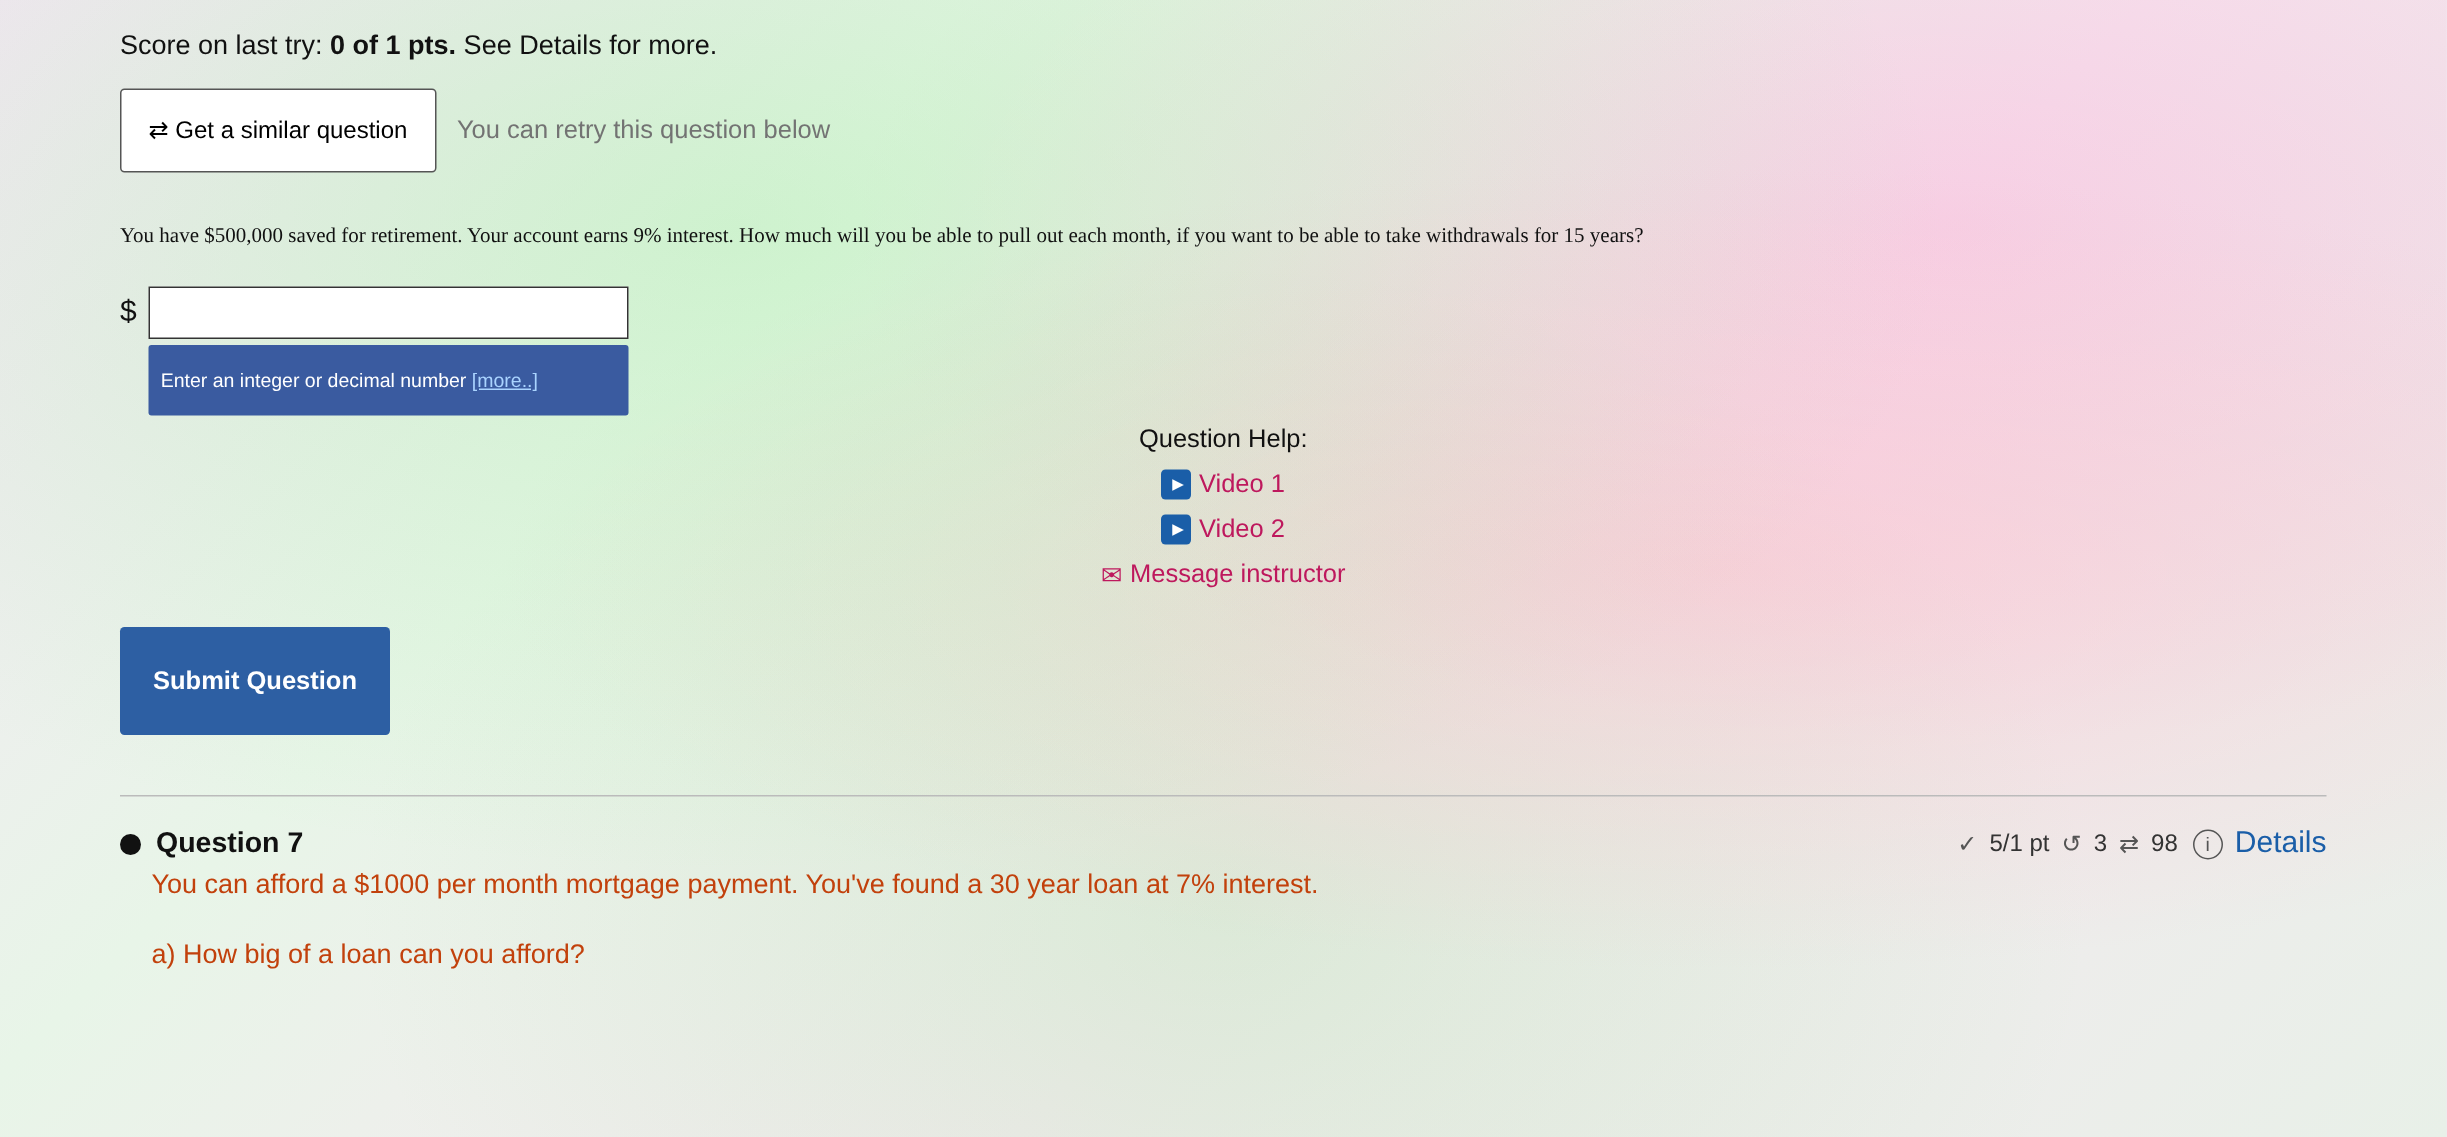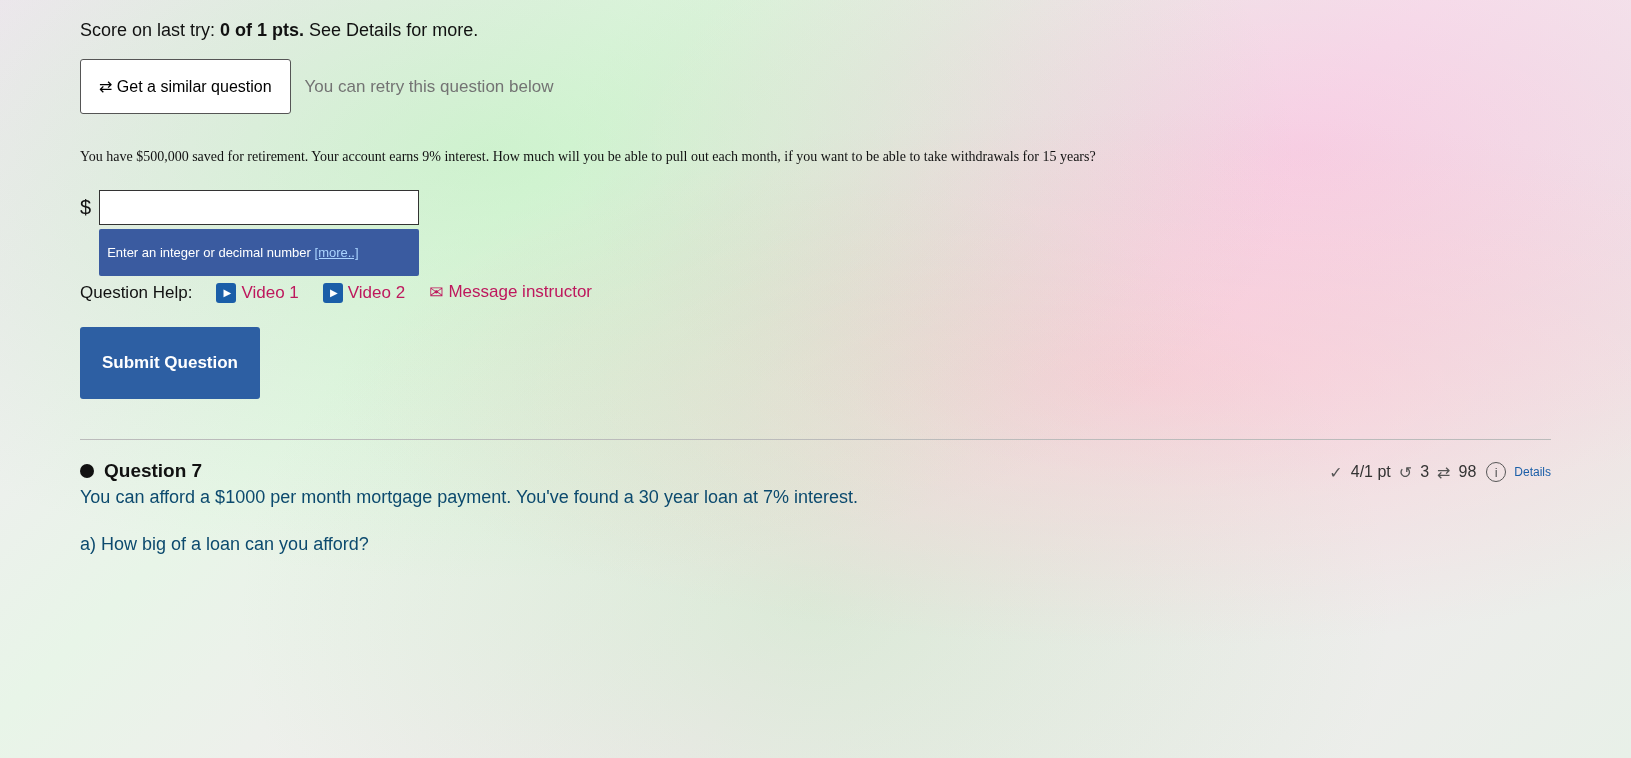--- a/index.html
+++ b/index.html
@@ -123,25 +123,26 @@
 
     .input-wrapper {
       display: flex;
       flex-direction: column;
     }
 
     
     .question-help-row {
       display: flex;
       align-items: center;
-      gap: 24px;
+      gap: 10px;
       font-size: 17px;
       font-family: Arial, sans-serif;
       margin-bottom: 24px;
       margin-top: 4px;
+      flex-direction: column;
     }
 
     .help-label {
       font-weight: normal;
     }
 
     .help-link {
       display: flex;
       align-items: flex-start;
       gap: 5px;
@@ -229,30 +230,31 @@
 
     .meta-icon {
       font-size: 16px;
       color: #555;
     }
 
     .details-link {
       color: #1a5ea8;
       text-decoration: none;
       cursor: pointer;
-      font-size: 12px;
+      font-size: 20px;
     }
 
     
     .q7-text {
       font-size: 18px;
       font-family: Arial, sans-serif;
       line-height: 1.7;
-      color: #0c4a6e;
+      color: #c2410c;
       margin-bottom: 16px;
+      margin-left: 21px;
     }
 
     .info-icon {
       display: inline-flex;
       align-items: center;
       justify-content: center;
       width: 20px;
       height: 20px;
       border: 1.5px solid #555;
       border-radius: 50%;
@@ -317,21 +319,21 @@
   <hr class="divider">
 
   
   <div class="question-header">
     <div class="question-title">
       <div class="bullet-dot"></div>
       <span>Question 7</span>
     </div>
     <div class="question-meta">
       <span class="meta-icon">✓</span>
-      <span>4/1 pt</span>
+      <span>5/1 pt</span>
       <span class="meta-icon">↺</span>
       <span>3</span>
       <span class="meta-icon">⇄</span>
       <span>98</span>
       <span class="info-icon">i</span>
       <a class="details-link">Details</a>
     </div>
   </div>
 
   

